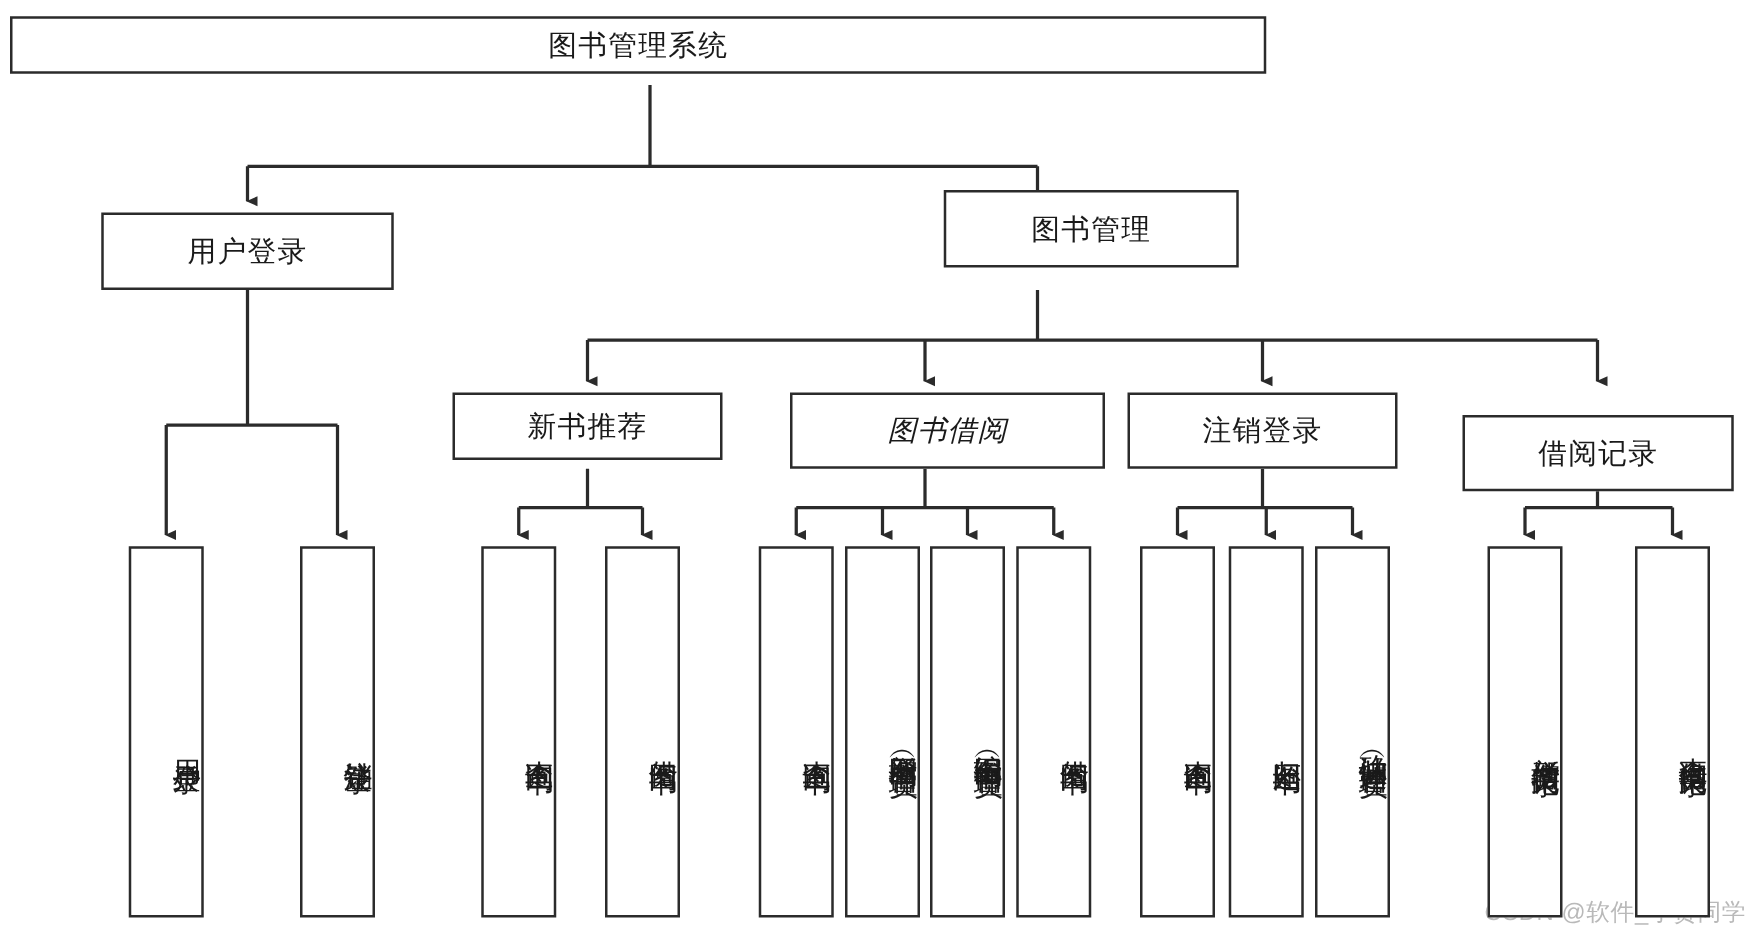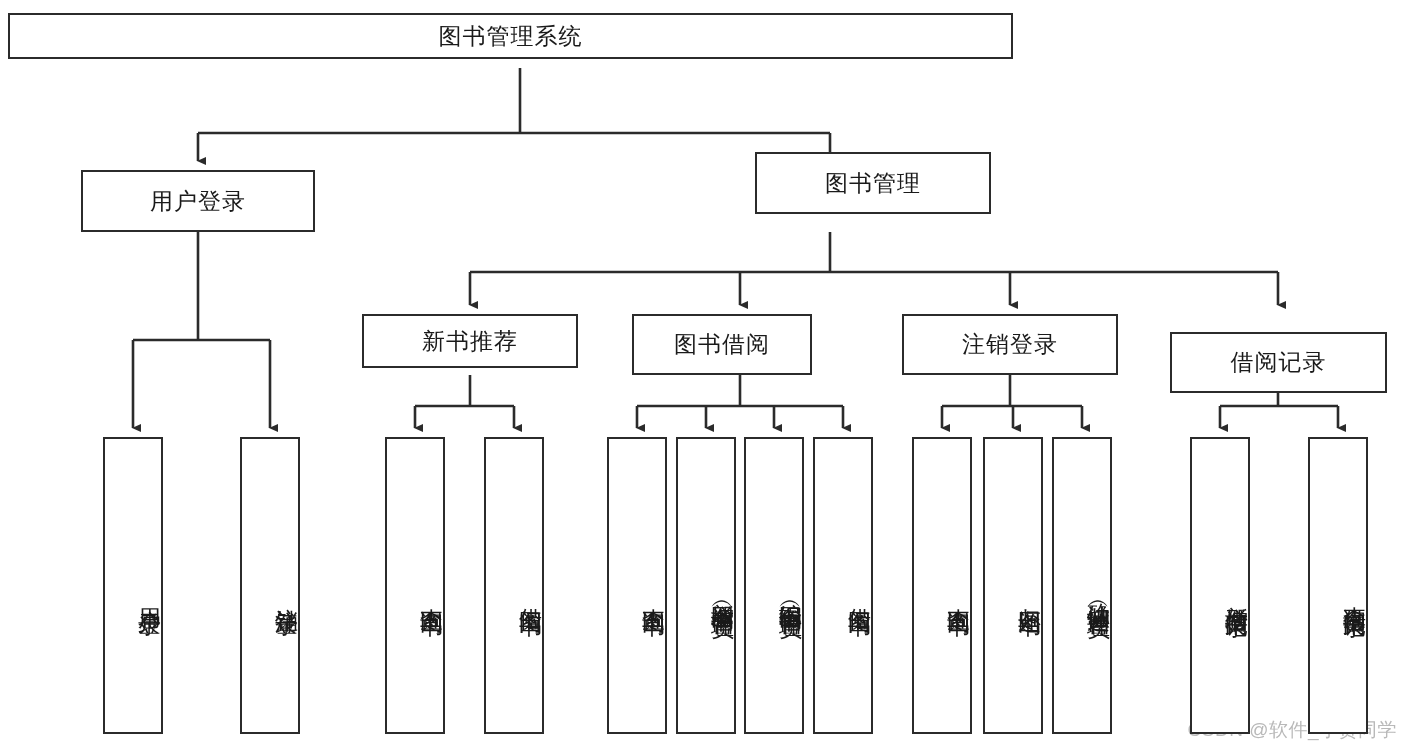--- a/index.html
+++ b/index.html
@@ -128,21 +128,21 @@
   <div class="wm">CSDN @软件_小贺同学</div>
 <div class="node horizontal" style="left: 81px; top: 170px; width: 234px; height: 62px;">
       <span class="label">用户登录</span>
     </div>
     <div class="node horizontal" style="left: 711px; top: 152px; width: 236px; height: 62px; margin-left: 44px;">
       <span class="label">图书管理</span>
     </div>
     <div class="node horizontal" style="left: 362px; top: 314px; width: 216px; height: 54px;">
       <span class="label">新书推荐</span>
     </div>
-    <div class="node horizontal" style="left: 632px; top: 314px; width: 180px; height: 61px;">
+    <div class="node horizontal" style="left: 632px; top: 314px; width: 252px; height: 61px; font-style: italic;">
       <span class="label">图书借阅</span>
     </div>
     <div class="node horizontal" style="left: 902px; top: 314px; width: 216px; height: 61px;">
       <span class="label">注销登录</span>
     </div>
     <div class="node horizontal" style="left: 1170px; top: 332px; width: 217px; height: 61px;">
       <span class="label">借阅记录</span>
     </div>
     <div class="node vertical" style="left: 103px; top: 437px; width: 60px; height: 297px;">
       <span class="label">用户登录</span>

